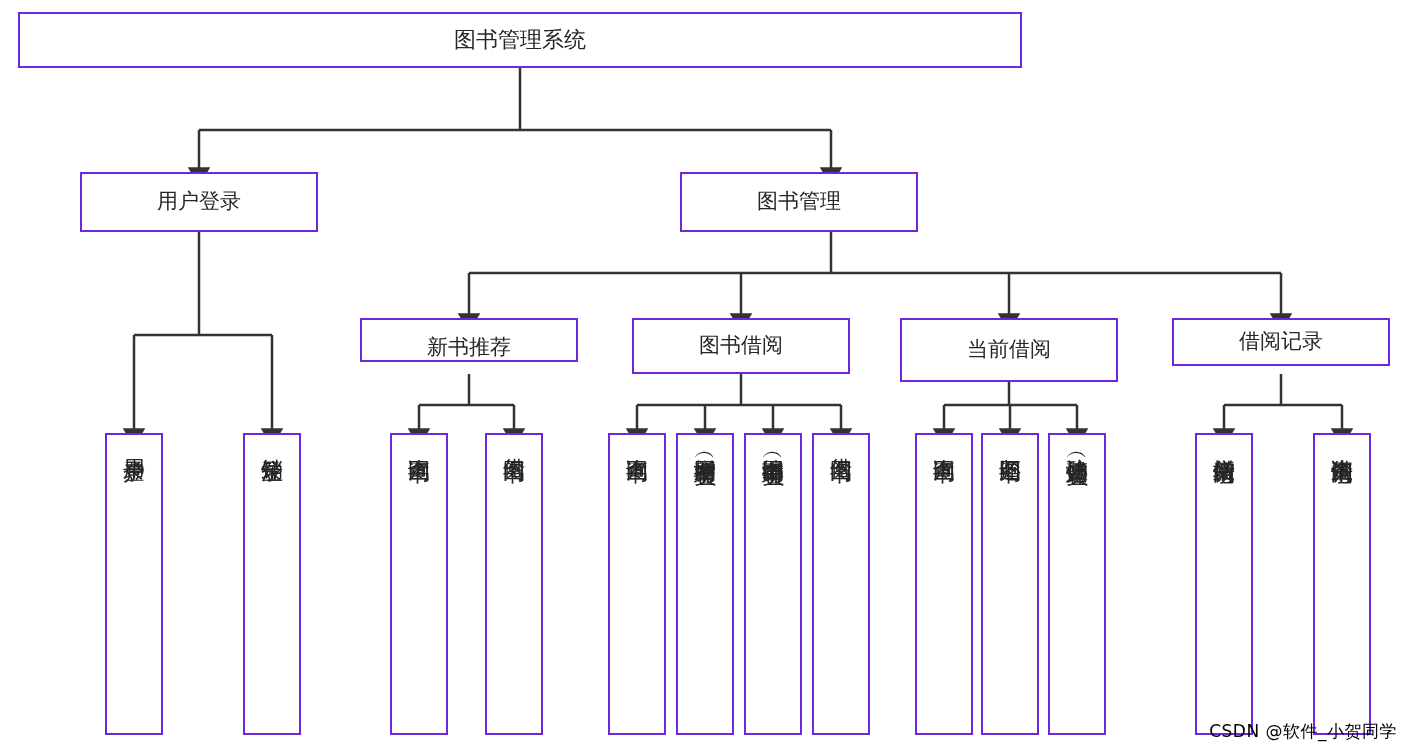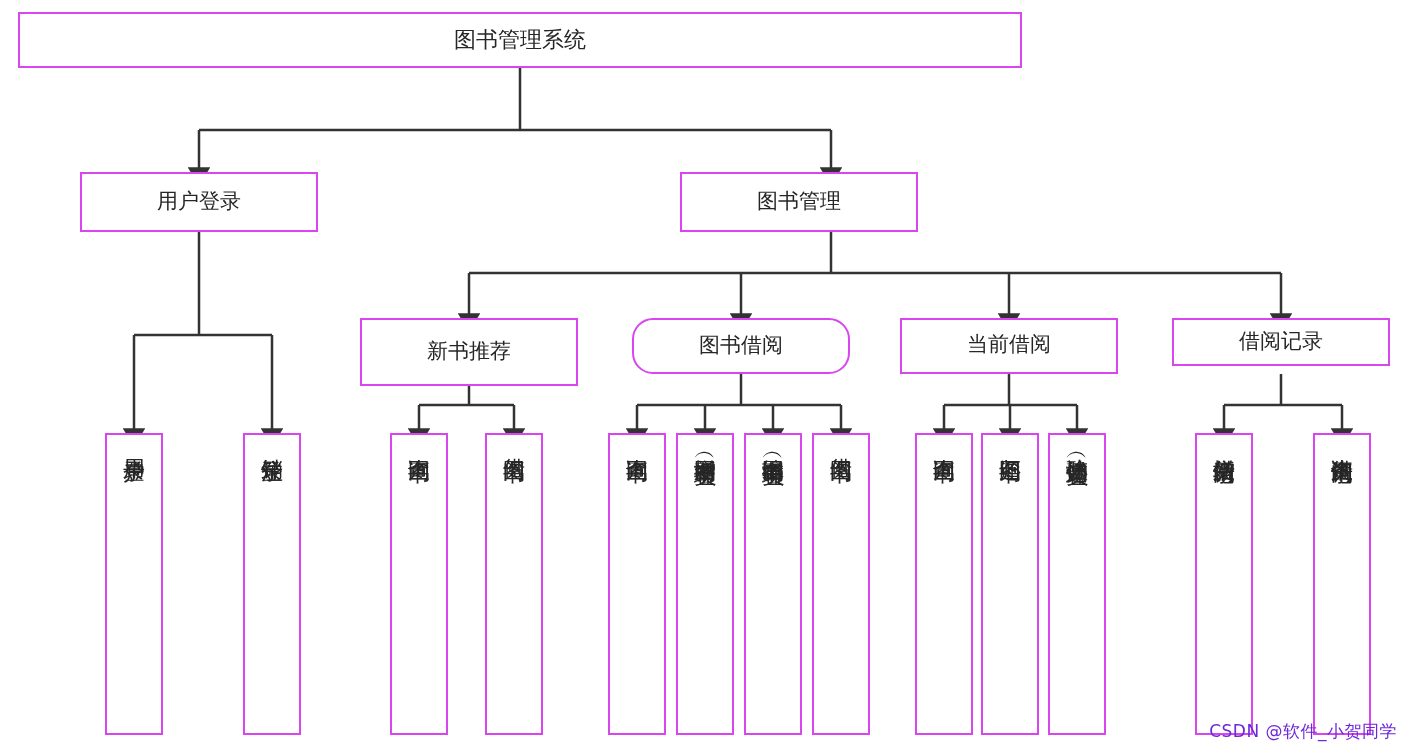--- a/index.html
+++ b/index.html
@@ -24,21 +24,21 @@
     position: absolute;
     left: 0;
     top: 0;
     width: 1405px;
     height: 747px;
   }
   .node {
     position: absolute;
     box-sizing: border-box;
     background: #ffffff;
-    border: 2px solid #d946ef;
+    border: 2px solid #6d28d9;
     display: flex;
     align-items: center;
     justify-content: center;
     z-index: 2;
   }
   .node-label {
     color: #262626;
     line-height: 1.12;
     text-align: center;
     white-space: nowrap;
@@ -63,21 +63,21 @@
     text-orientation: upright;
     letter-spacing: 1px;
     line-height: 1;
     white-space: nowrap;
   }
   #watermark {
     position: absolute;
     right: 8px;
     bottom: 4px;
     font-size: 17px;
-    color: #6d28d9;
+    color: #000000;
     letter-spacing: 0.5px;
     z-index: 5;
     white-space: nowrap;
     pointer-events: none;
   }
 </style>
 </head>
 <body>
 
 <div id="diagram-root">
@@ -128,27 +128,27 @@
   <div id="nodes-layer">
       <div class="node root horiz" style="left: 18px; top: 12px; width: 1004px; height: 56px;">
         <span class="node-label">图书管理系统</span>
       </div>
       <div class="node level2 horiz" style="left: 80px; top: 172px; width: 238px; height: 60px;">
         <span class="node-label">用户登录</span>
       </div>
       <div class="node level2 horiz" style="left: 680px; top: 172px; width: 238px; height: 60px;">
         <span class="node-label">图书管理</span>
       </div>
-      <div class="node level3 horiz" style="left: 360px; top: 318px; width: 218px; height: 68px;">
+      <div class="node level3 horiz" style="left: 360px; top: 318px; width: 218px; height: 44px; align-items: flex-end;">
         <span class="node-label">新书推荐</span>
       </div>
-      <div class="node level3 horiz" style="left: 632px; top: 318px; width: 218px; height: 56px; border-radius: 21px;">
+      <div class="node level3 horiz" style="left: 632px; top: 318px; width: 218px; height: 56px;">
         <span class="node-label">图书借阅</span>
       </div>
-      <div class="node level3 horiz" style="left: 900px; top: 318px; width: 218px; height: 56px; font-family: Liberation Mono, monospace;">
+      <div class="node level3 horiz" style="left: 900px; top: 318px; width: 218px; height: 64px;">
         <span class="node-label">当前借阅</span>
       </div>
       <div class="node level3 horiz" style="left: 1172px; top: 318px; width: 218px; height: 48px;">
         <span class="node-label">借阅记录</span>
       </div>
       <div class="node leaf vert" style="left: 105px; top: 433px; width: 58px; height: 302px;">
         <span class="node-label">用户登录</span>
       </div>
       <div class="node leaf vert" style="left: 243px; top: 433px; width: 58px; height: 302px;">
         <span class="node-label">注销登录</span>

